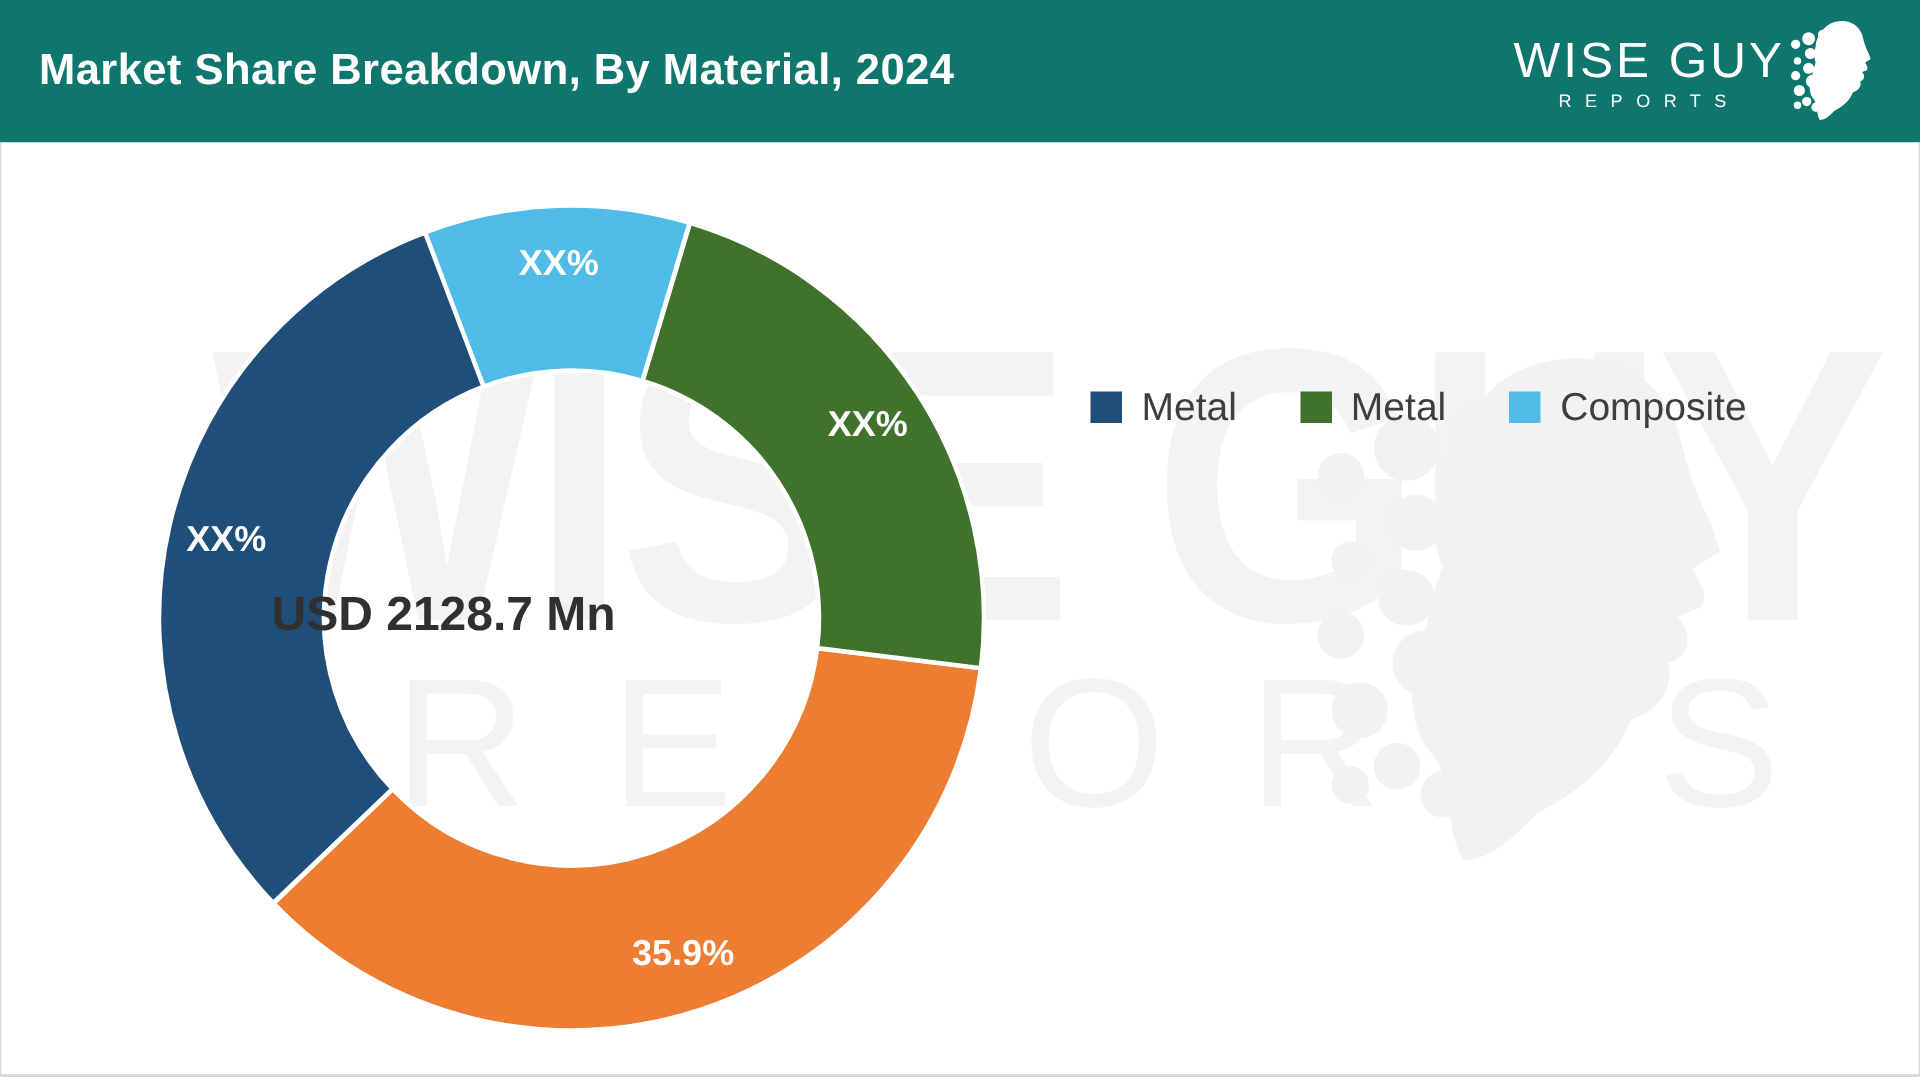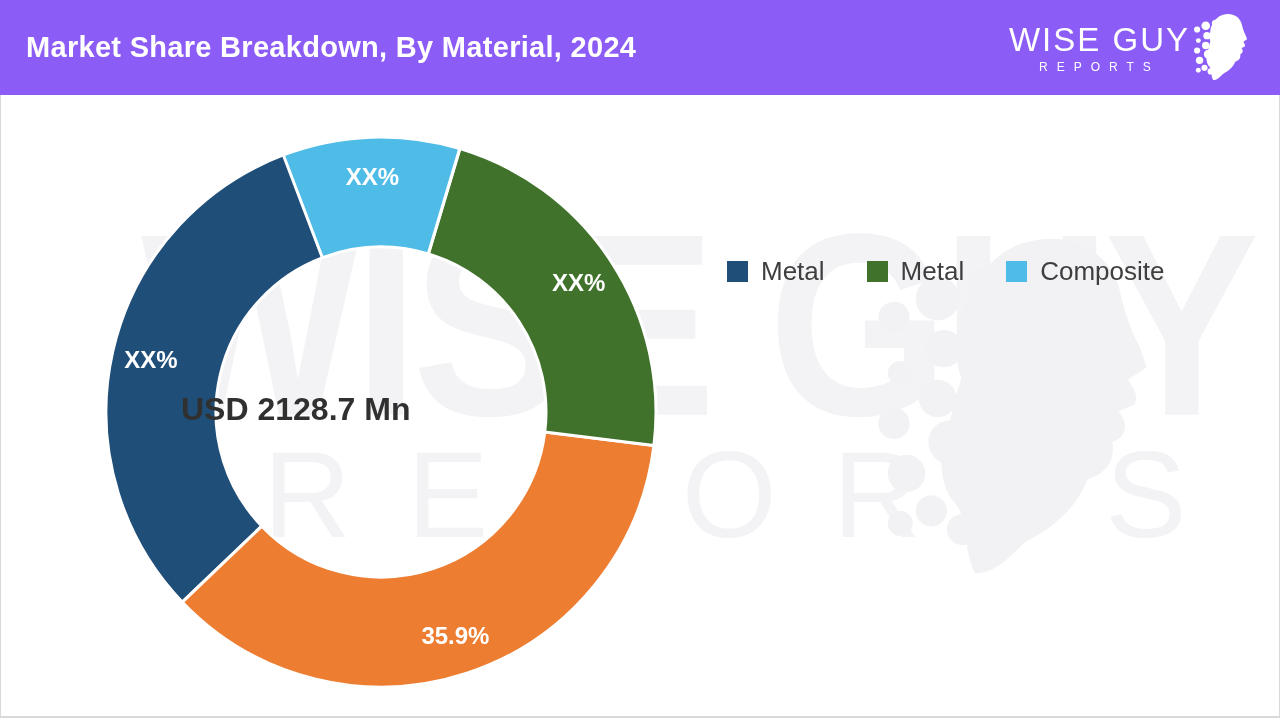--- a/index.html
+++ b/index.html
@@ -1,19 +1,19 @@
 <!DOCTYPE html>
 <html><head>
 <meta charset="utf-8">
 <style>
   html,body{margin:0;padding:0;background:#fff;}
   .stage{position:relative;width:1280px;height:720px;overflow:hidden;background:#ffffff;
          font-family:"Liberation Sans",sans-serif;}
   
-  .hdr{position:absolute;top:0;left:0;width:1280px;height:95px;background:#8b5cf6;
+  .hdr{position:absolute;top:0;left:0;width:1280px;height:95px;background:#0f766e;
        display:flex;align-items:center;justify-content:space-between;
        padding:0 26px;box-sizing:border-box;}
   .hdr-title{color:#ffffff;font-size:29px;font-weight:bold;letter-spacing:.3px;}
   .logo{display:flex;align-items:center;color:#ffffff;}
   .logo-text{display:flex;flex-direction:column;align-items:center;line-height:1;}
   .logo-line1{font-size:33px;font-weight:400;letter-spacing:2px;}
   .logo-line2{font-size:12px;font-weight:400;letter-spacing:9px;margin-top:5px;}
   .logo-face{margin-left:2px;}
   
   .content{position:absolute;top:95px;left:0;width:1280px;height:623px;background:#fff;

